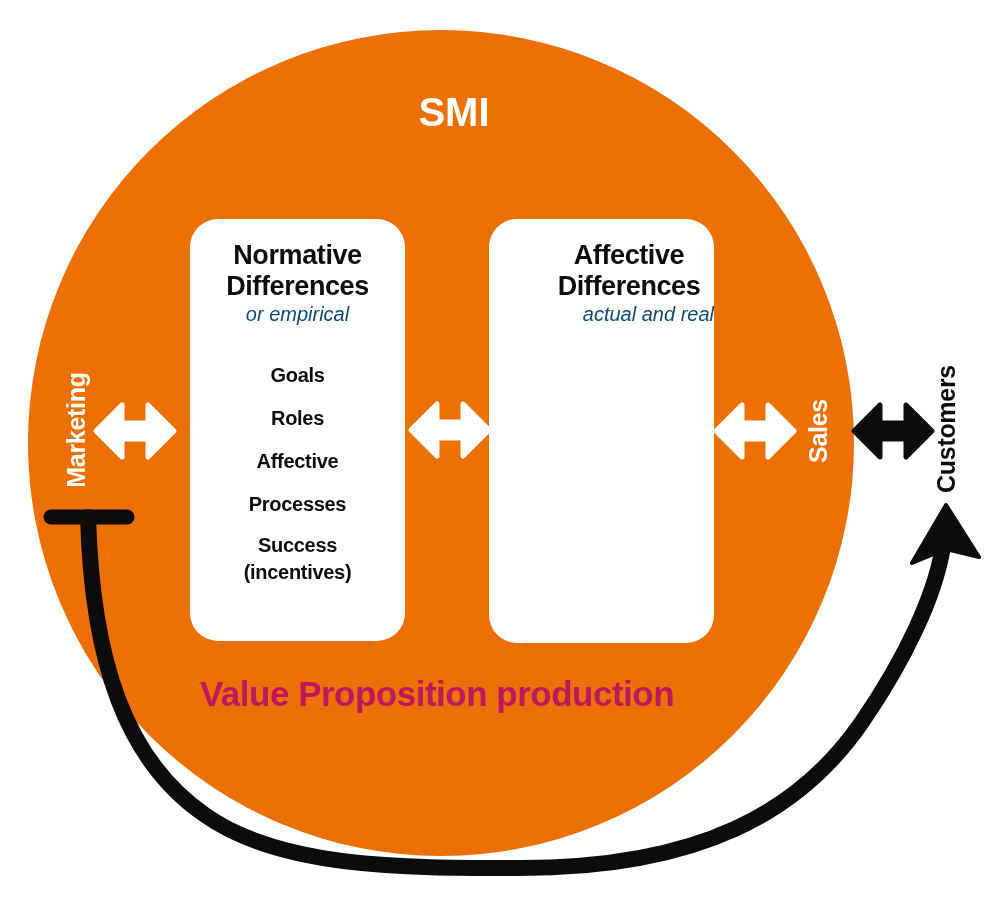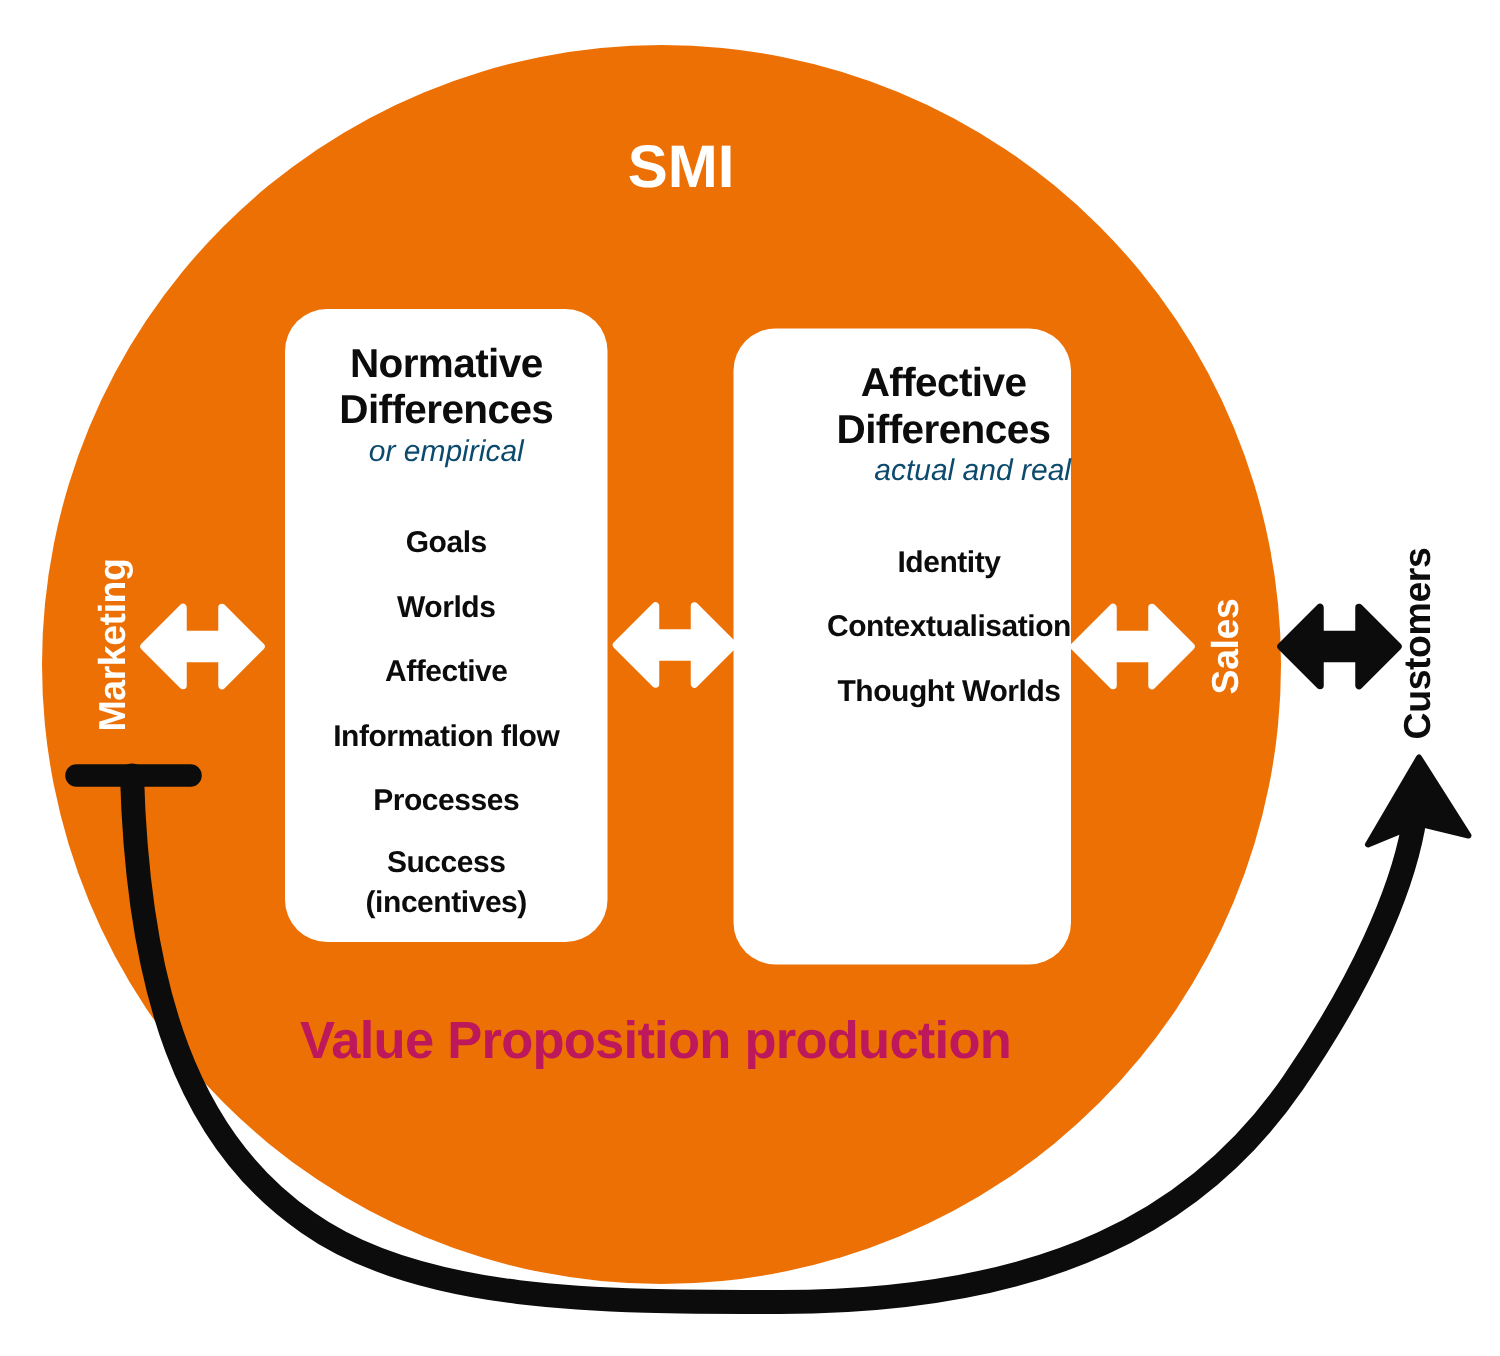--- a/index.html
+++ b/index.html
@@ -22,21 +22,21 @@
     position:absolute;white-space:nowrap;font-weight:bold;font-size:25px;
     transform:translate(-50%,-50%) rotate(-90deg);letter-spacing:-0.3px;
   }
   .vlabel.white{color:#ffffff;}
   .vlabel.black{color:#0C0C0C;}
   .box{
     position:absolute;background:#ffffff;border-radius:28px;
     display:flex;flex-direction:column;align-items:center;text-align:center;
     color:#0C0C0C;
   }
-  .box-left{left:190px;top:206px;width:215px;height:422px;}
+  .box-left{left:190px;top:219px;width:215px;height:422px;}
   .box-right{left:489px;top:219px;width:225px;height:424px;align-items:flex-end;}
   .box-heading{
     font-weight:bold;font-size:27px;line-height:31px;margin-top:21px;
     width:170px;letter-spacing:-0.4px;
   }
   .box-subtitle{
     font-style:italic;color:#0c4a6e;font-size:20px;margin-top:1px;
   }
   .box-items{
     margin-top:28px;display:flex;flex-direction:column;align-items:center;
@@ -75,36 +75,30 @@
     <path transform="translate(893,431)" d="M -39 0 L -13 -26 L -13 -8 L 13 -8 L 13 -26 L 39 0 L 13 26 L 13 8 L -13 8 L -13 26 Z" fill="#0C0C0C" stroke="#0C0C0C" stroke-width="5" stroke-linejoin="round"></path>
   </svg>
 
   <div class="abs centered smi-title">SMI</div>
 
   <div class="box box-left">
     <div class="box-heading">Normative Differences</div>
     <div class="box-subtitle">or empirical</div>
     <div class="box-items">
       <div class="item">Goals</div>
-      <div class="item">Worlds</div>
+      <div class="item">Roles</div>
       <div class="item">Affective</div>
-      <div class="item">Information flow</div>
       <div class="item">Processes</div>
       <div class="item two-line">Success (incentives)</div>
     </div>
   </div>
 
   <div class="box box-right">
     <div class="box-heading">Affective Differences</div>
     <div class="box-subtitle">actual and real</div>
-    <div class="box-items">
-      <div class="item">Identity</div>
-      <div class="item">Contextualisation</div>
-      <div class="item">Thought Worlds</div>
-    </div>
   </div>
 
   <div class="vlabel white" style="left:76px;top:430px;">Marketing</div>
   <div class="vlabel white" style="left:818px;top:431px;">Sales</div>
   <div class="vlabel black" style="left:946px;top:429px;">Customers</div>
 
   <div class="abs centered value-label">Value Proposition production</div>
 
 </div>
 

